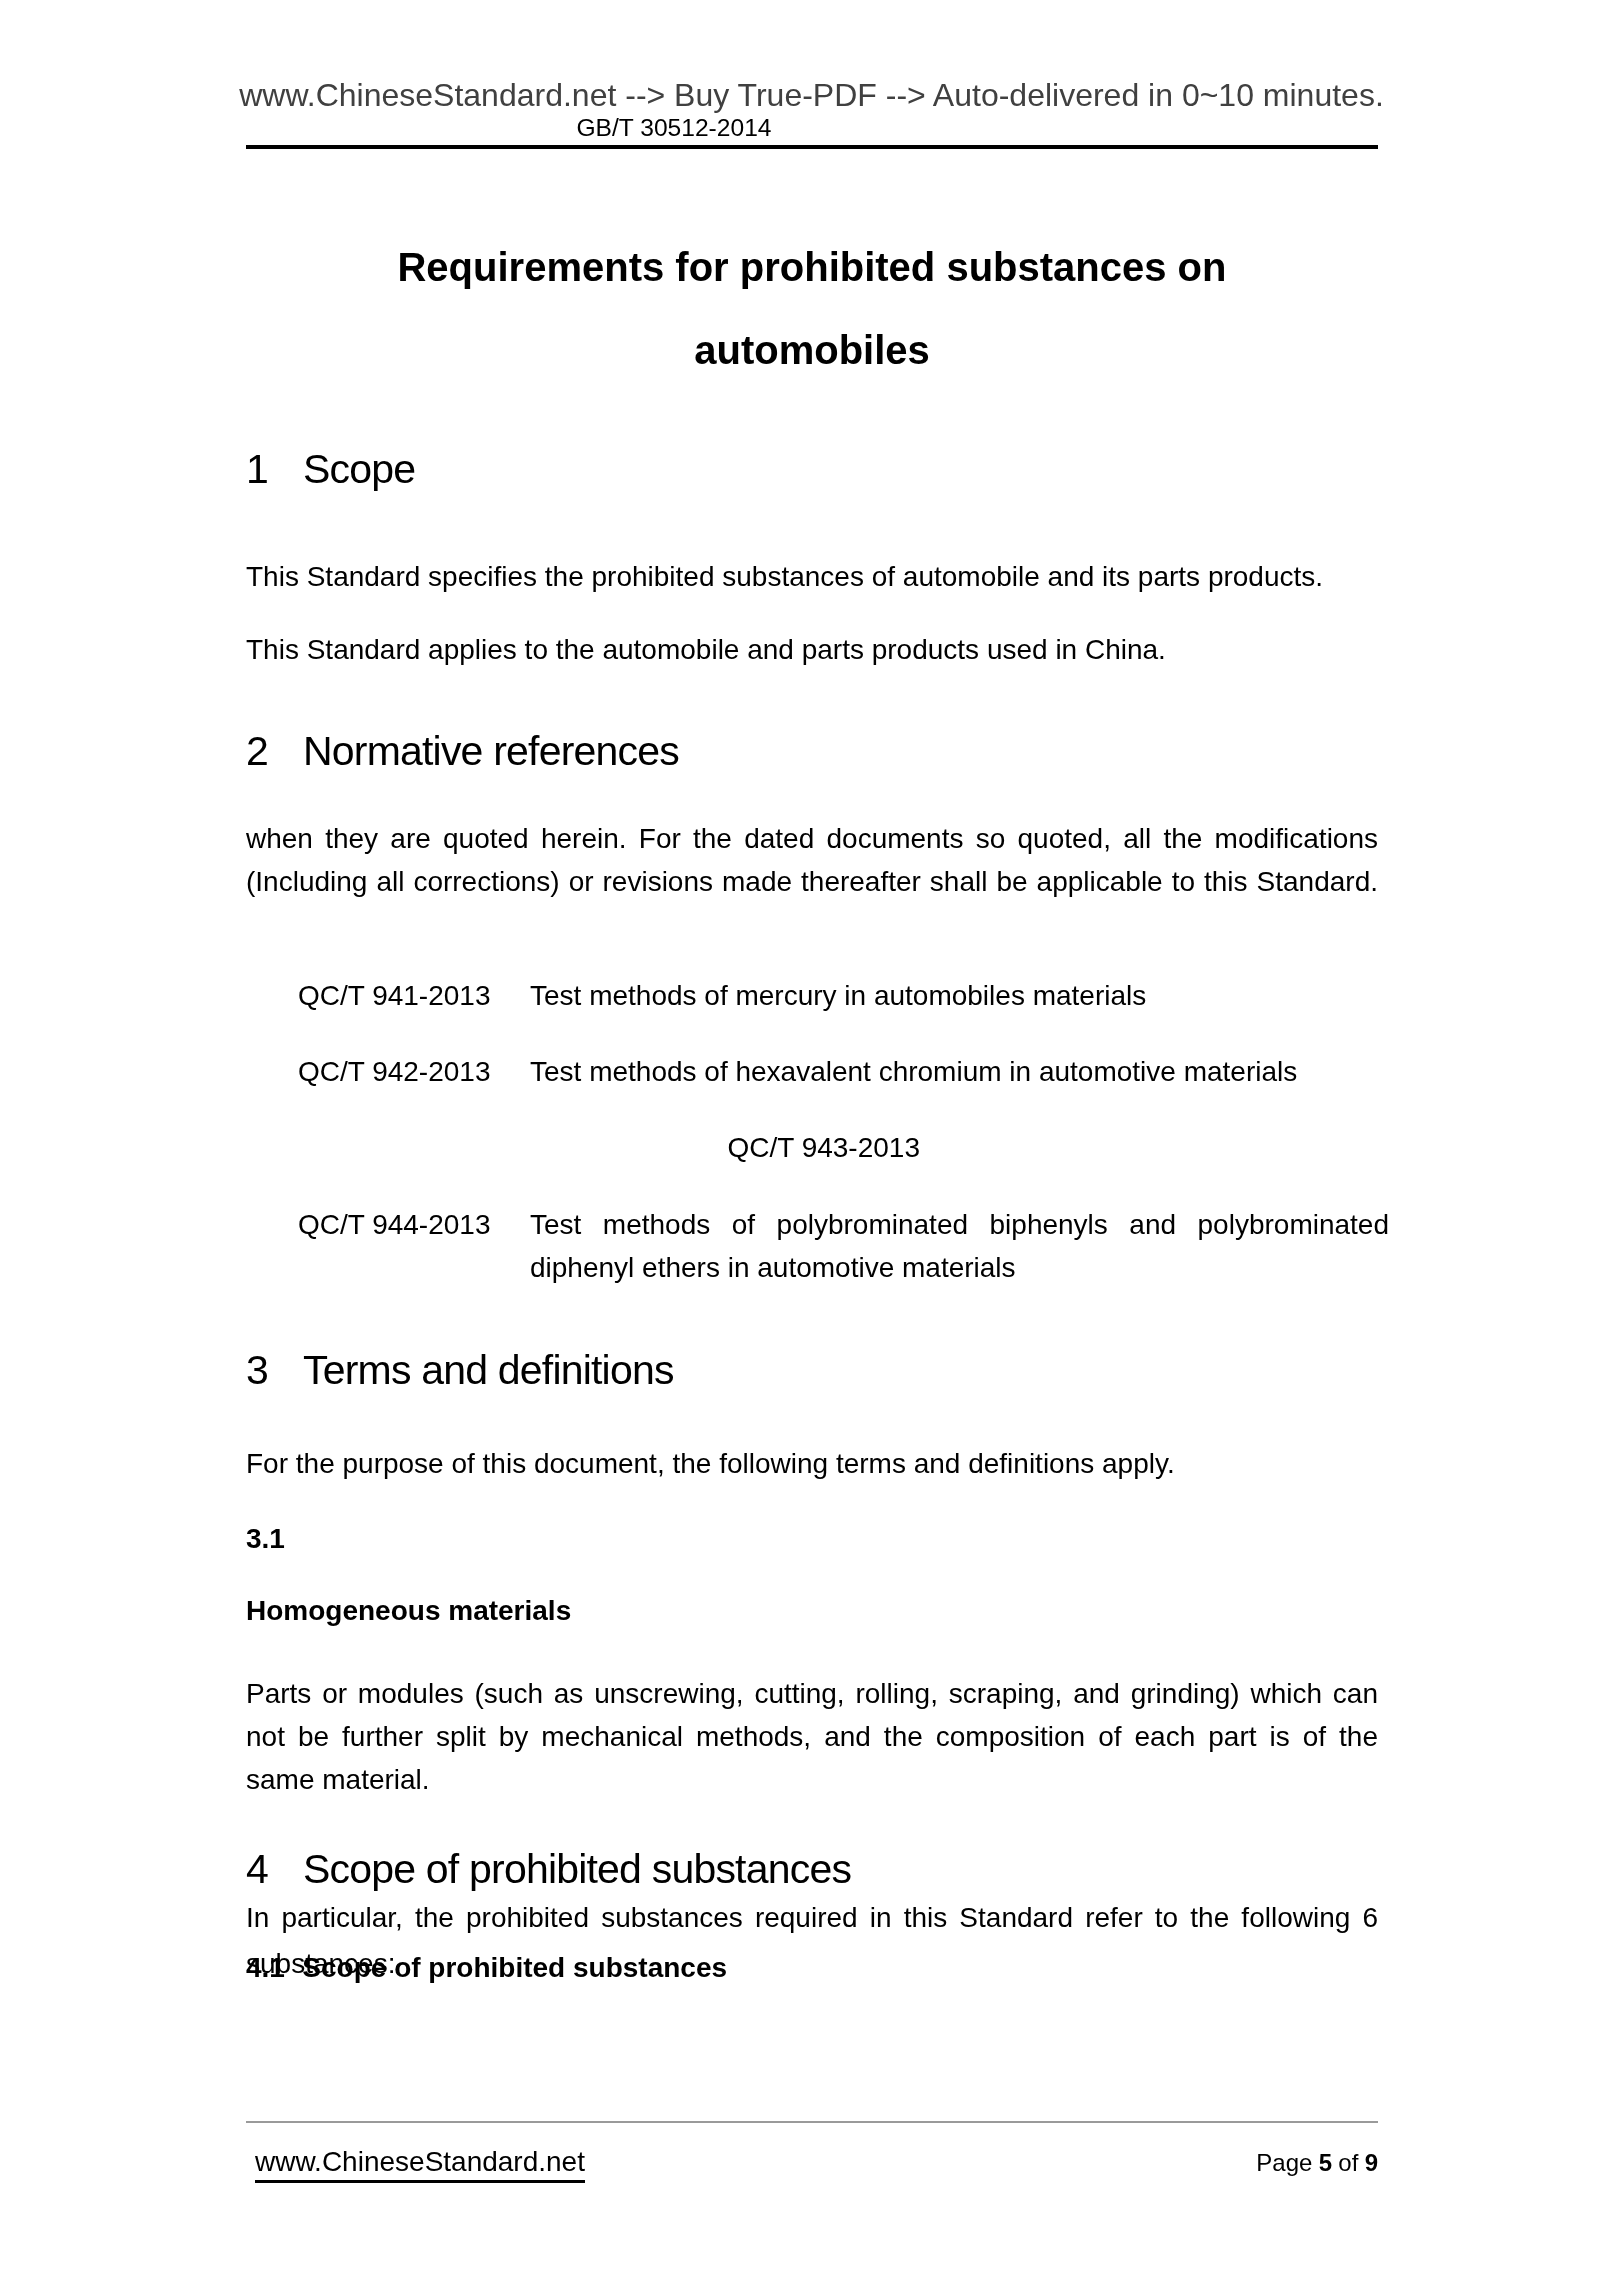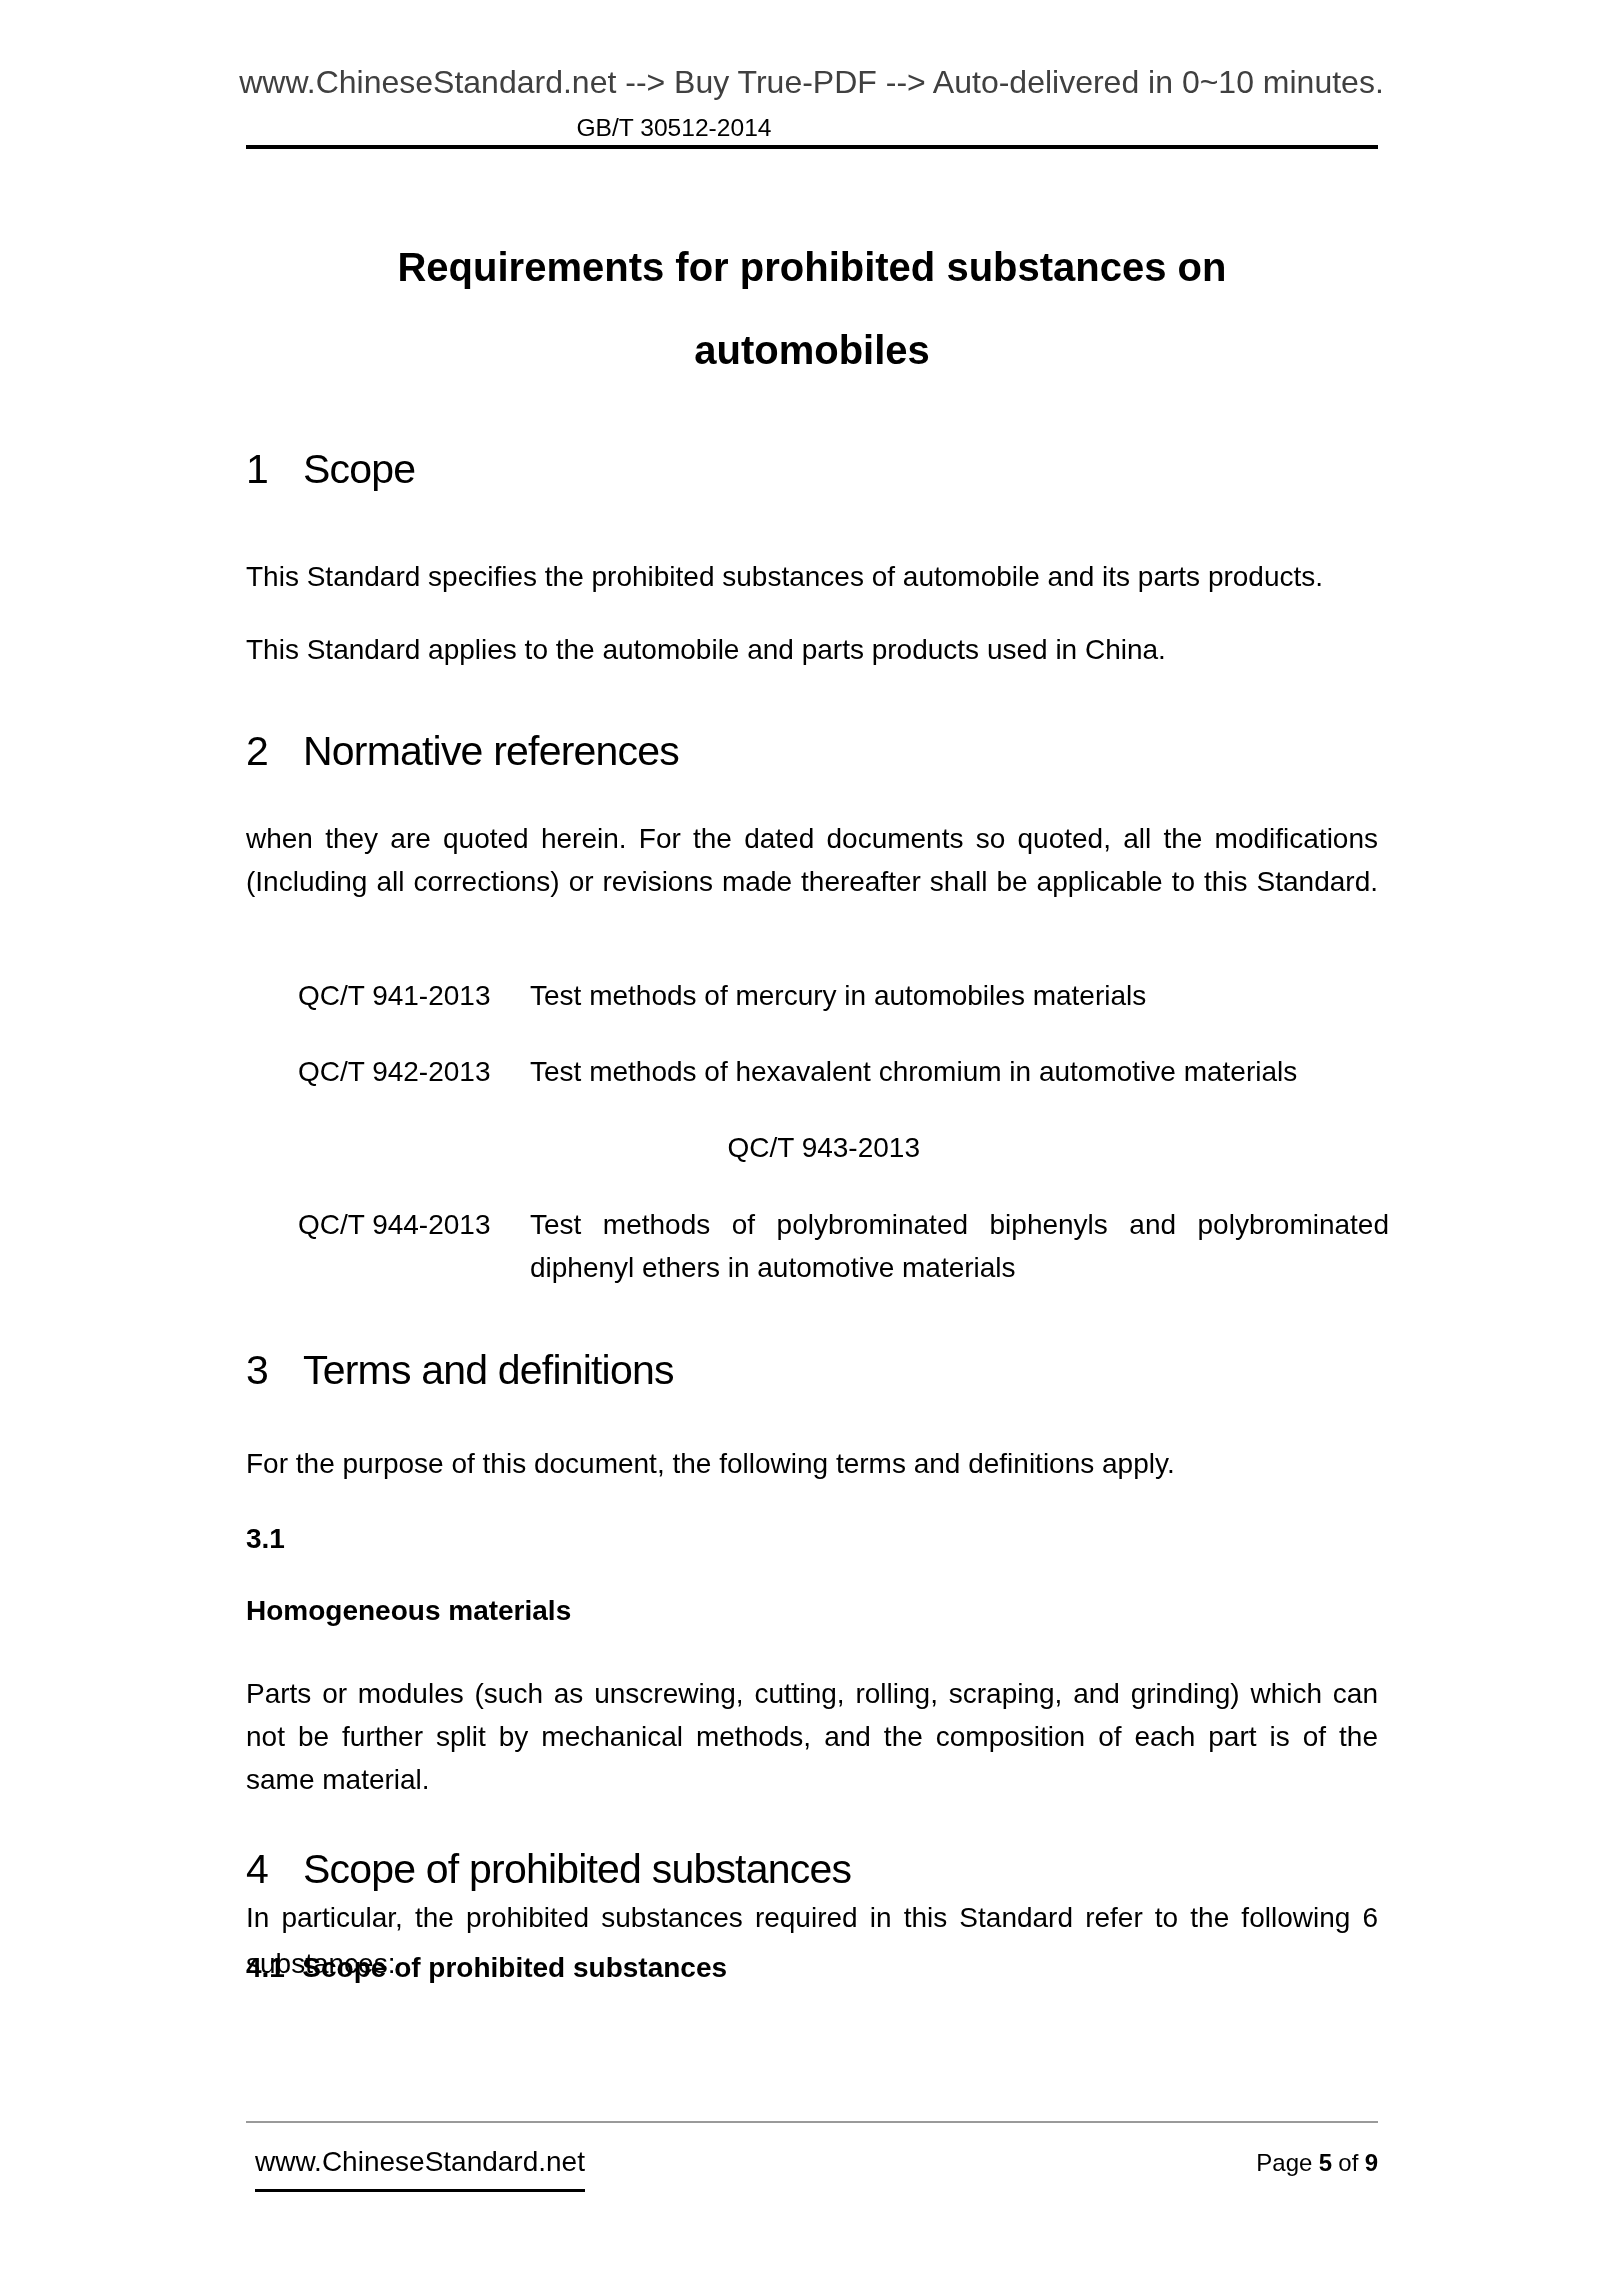--- a/index.html
+++ b/index.html
@@ -9,21 +9,21 @@
     height: 2295px;
     background: #ffffff;
     font-family: "Liberation Sans", sans-serif;
     color: #000000;
     overflow: hidden;
   }
   .abs { position: absolute; line-height: 1; }
   .col { left: 246px; width: 1132px; }
 
   
-  .promo { top: 66px; left: 0; width: 1623px; text-align: center;
+  .promo { top: 79px; left: 0; width: 1623px; text-align: center;
            font-size: 32px; color: #404040; white-space: nowrap; }
   .docnum { top: 116px; left: 0; width: 1348px; text-align: center;
             font-size: 24.6px; }
   .toprule { top: 145px; height: 4px; background: #000000; }
 
   
   .title { font-size: 40px; font-weight: 700; text-align: center; white-space: nowrap; }
   .t1 { top: 247px; }
   .t2 { top: 330px; }
 
@@ -56,21 +56,21 @@
   .r2 { top: 1058px; }
   .r3 { top: 1134px; }
   .r4 { top: 1203px; line-height: 43px; }
   .refcode { flex: 0 0 232px; width: 232px; }
   .refdesc { flex: 1 1 auto; min-width: 0; }
 
   
   .frule { top: 2121px; height: 2.4px; background: #9a9a9a; }
   .flink { top: 2148px; left: 255px; font-size: 28px; color: #000000;
            text-decoration: none; border-bottom: 3.2px solid #000000;
-           padding-bottom: 13px; cursor: pointer; white-space: nowrap; }
+           padding-bottom: 4px; cursor: pointer; white-space: nowrap; }
   .fpage { top: 2151px; text-align: right; font-size: 24px; }
   .fpage .sp { margin-left: 6.3px; }
 </style>
 </head>
 <body>
 
 <div class="page">
 
   <div class="abs promo">www.ChineseStandard.net --&gt; Buy True-PDF --&gt; Auto-delivered in 0~10 minutes.</div>
   <div class="abs docnum">GB/T 30512-2014</div>

